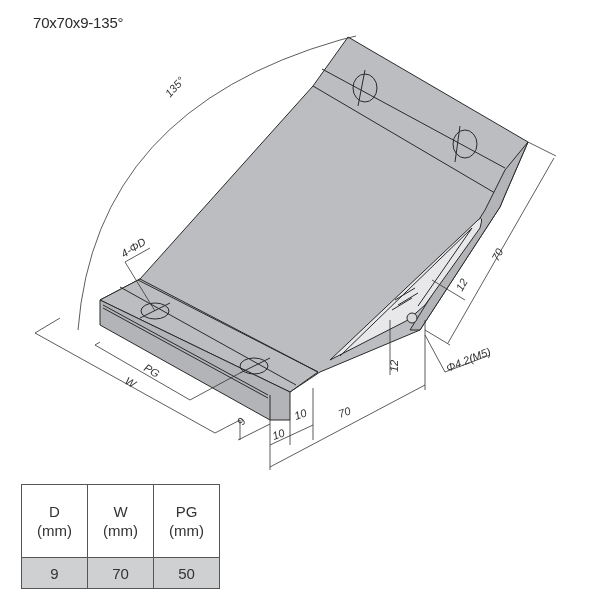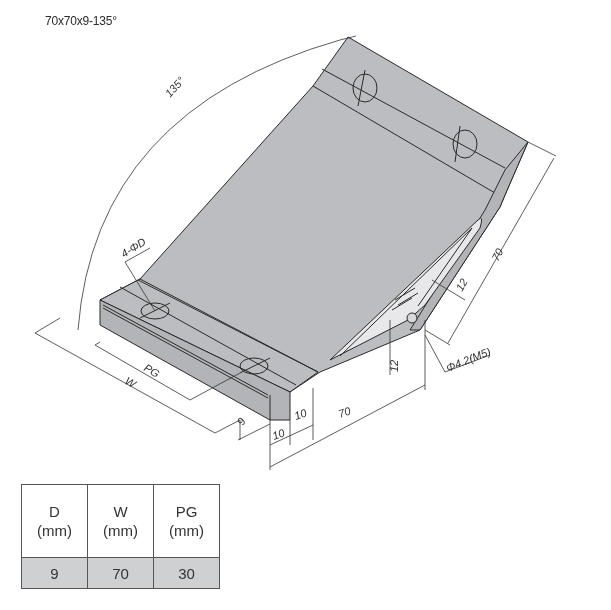--- a/index.html
+++ b/index.html
@@ -1,17 +1,17 @@
 <!DOCTYPE html>
 <html><head>
 <meta charset="utf-8">
 <style>
   html, body { margin:0; padding:0; background:#ffffff; }
   body { width:611px; height:610px; position:relative; overflow:hidden; font-family:"Liberation Sans", sans-serif; }
-  .title { position:absolute; left:33px; top:14px; font-size:12px; color:#2b2b2b; letter-spacing:-0.2px;margin-left:12px; }
+  .title { position:absolute; left:33px; top:14px; font-size:15px; color:#2b2b2b; letter-spacing:-0.2px; }
   svg.drawing { position:absolute; left:0; top:0; }
   .dim { font-family:"Liberation Sans", sans-serif; font-style:italic; font-size:11px; fill:#333; }
   table.spec { position:absolute; left:21px; top:484px; border-collapse:collapse; font-size:15px; color:#333; }
   table.spec td { border:1.5px solid #555; text-align:center; width:63px; }
   table.spec tr.head td { height:70px; background:#fff; line-height:19px; }
   table.spec tr.vals td { height:28px; background:#cfd0d2; }
 </style>
 </head>
 <body>
 
@@ -92,16 +92,16 @@
 <table class="spec">
   <tbody>
       <tr class="head">
     <td><span>D</span><br><span>(mm)</span></td>
     <td><span>W</span><br><span>(mm)</span></td>
     <td><span>PG</span><br><span>(mm)</span></td>
   </tr>
   <tr class="vals">
     <td>9</td>
     <td>70</td>
-    <td>30</td>
+    <td>50</td>
   </tr>
 </tbody>
   </table>
 
 </body></html>

